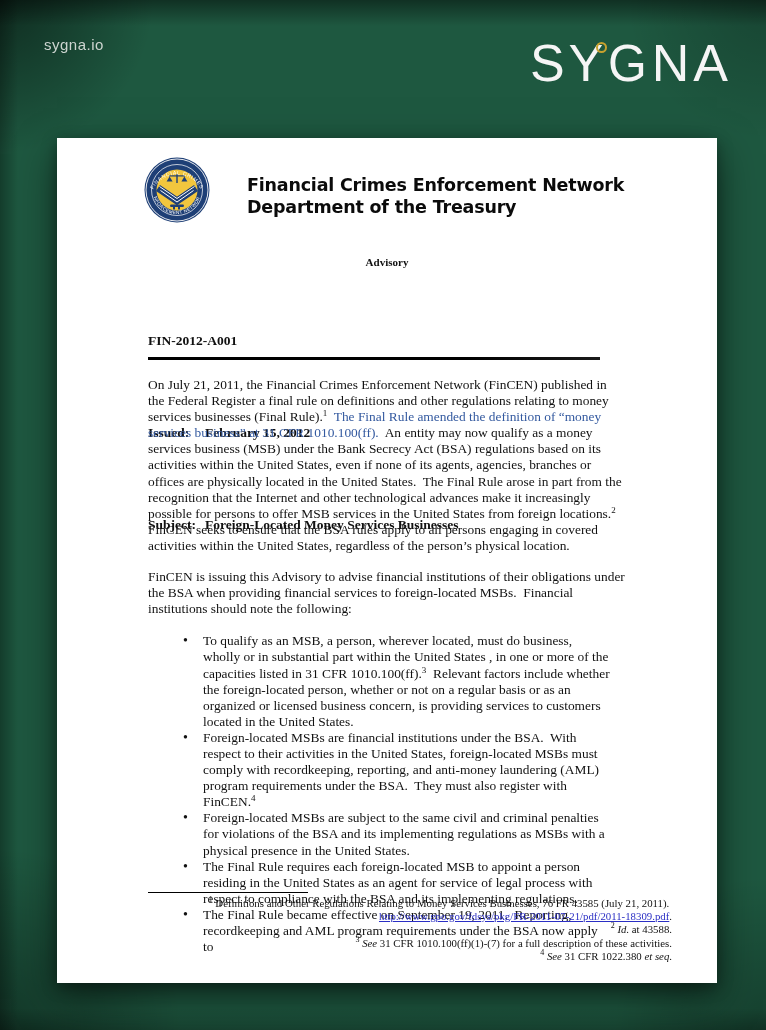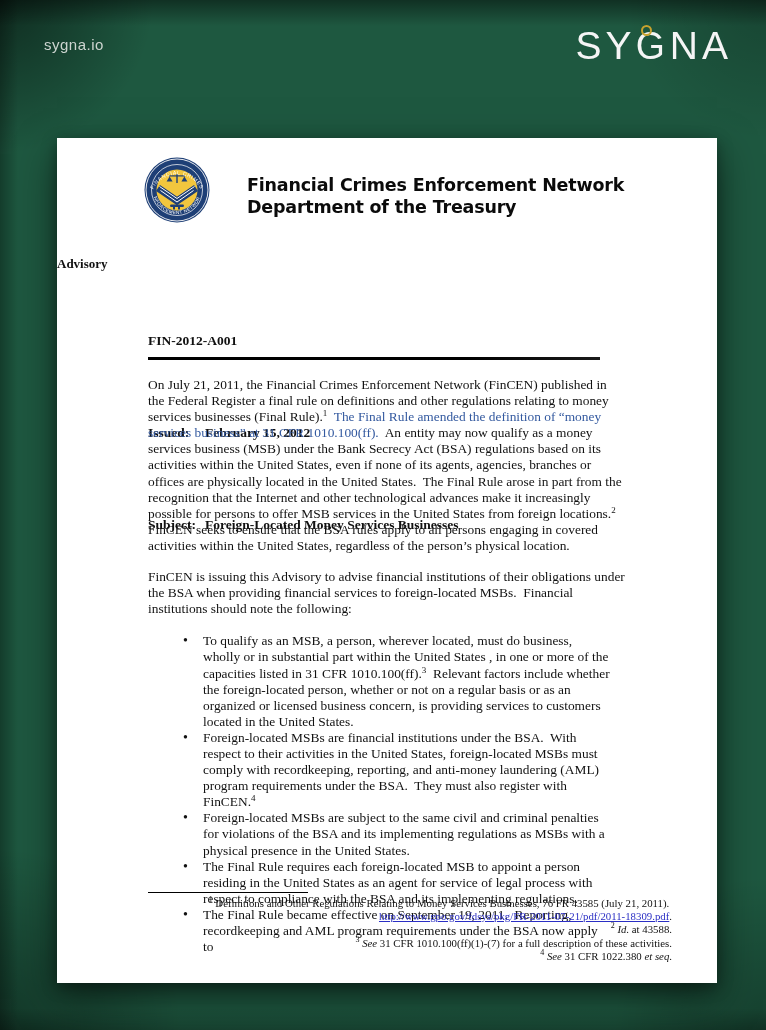--- a/index.html
+++ b/index.html
@@ -22,23 +22,23 @@
       radial-gradient(circle 200px at 100% 0%, rgba(0,0,0,0.22), rgba(0,0,0,0) 70%);
     font-family:"Liberation Serif", serif;
   }
   
   .site-name{
     position:absolute; left:44px; top:36px;
     font-family:"Liberation Sans", sans-serif;
     font-size:15px; font-weight:300; color:var(--banner-text); letter-spacing:.5px;
   }
   .logo{
-    position:absolute; top:22px; right:34px; height:48px;
+    position:absolute; top:39px; right:34px; height:48px;
     font-family:"Liberation Sans", sans-serif;
-    font-size:39px; font-weight:100; color:var(--logo-white);
+    font-size:52px; font-weight:100; color:var(--logo-white);
     letter-spacing:4px; line-height:48px;
   }
   .logo .lg{display:inline-block; transform:scaleX(.96);}
   .logo-ring{
     position:absolute; left:66px; top:3px; width:11px; height:11px;
     border:2.4px solid var(--gold); border-radius:50%; background:transparent;
   }
   
   .doc{
     position:absolute; left:57px; top:138px; width:660px; height:845px;
@@ -47,21 +47,21 @@
     color:#111;
   }
   .seal{position:absolute; left:87px; top:19px; width:66px; height:66px;}
   .agency{
     position:absolute; left:190px; top:37px;
     font-family:"DejaVu Sans", sans-serif; font-weight:bold;
     font-size:17.5px; line-height:21.5px; letter-spacing:-.2px; color:#0b0b0b;
   }
   .advisory{
     position:absolute; left:0; top:118px; width:100%;
-    font-weight:bold; font-size:13px;
+    text-align:center; font-weight:bold; font-size:11px;
   }
   .meta{
     position:absolute; left:91px; top:160px;
     font-weight:bold; font-size:13.5px; line-height:17.2px; white-space:pre;
   }
   .meta .lab{display:inline-block; width:57px;margin-top:40px;}
   .rule{
     position:absolute; left:91px; top:219px; width:452px; height:3px;
     background:linear-gradient(90deg,#000 70%, #1a1a1a);
   }

